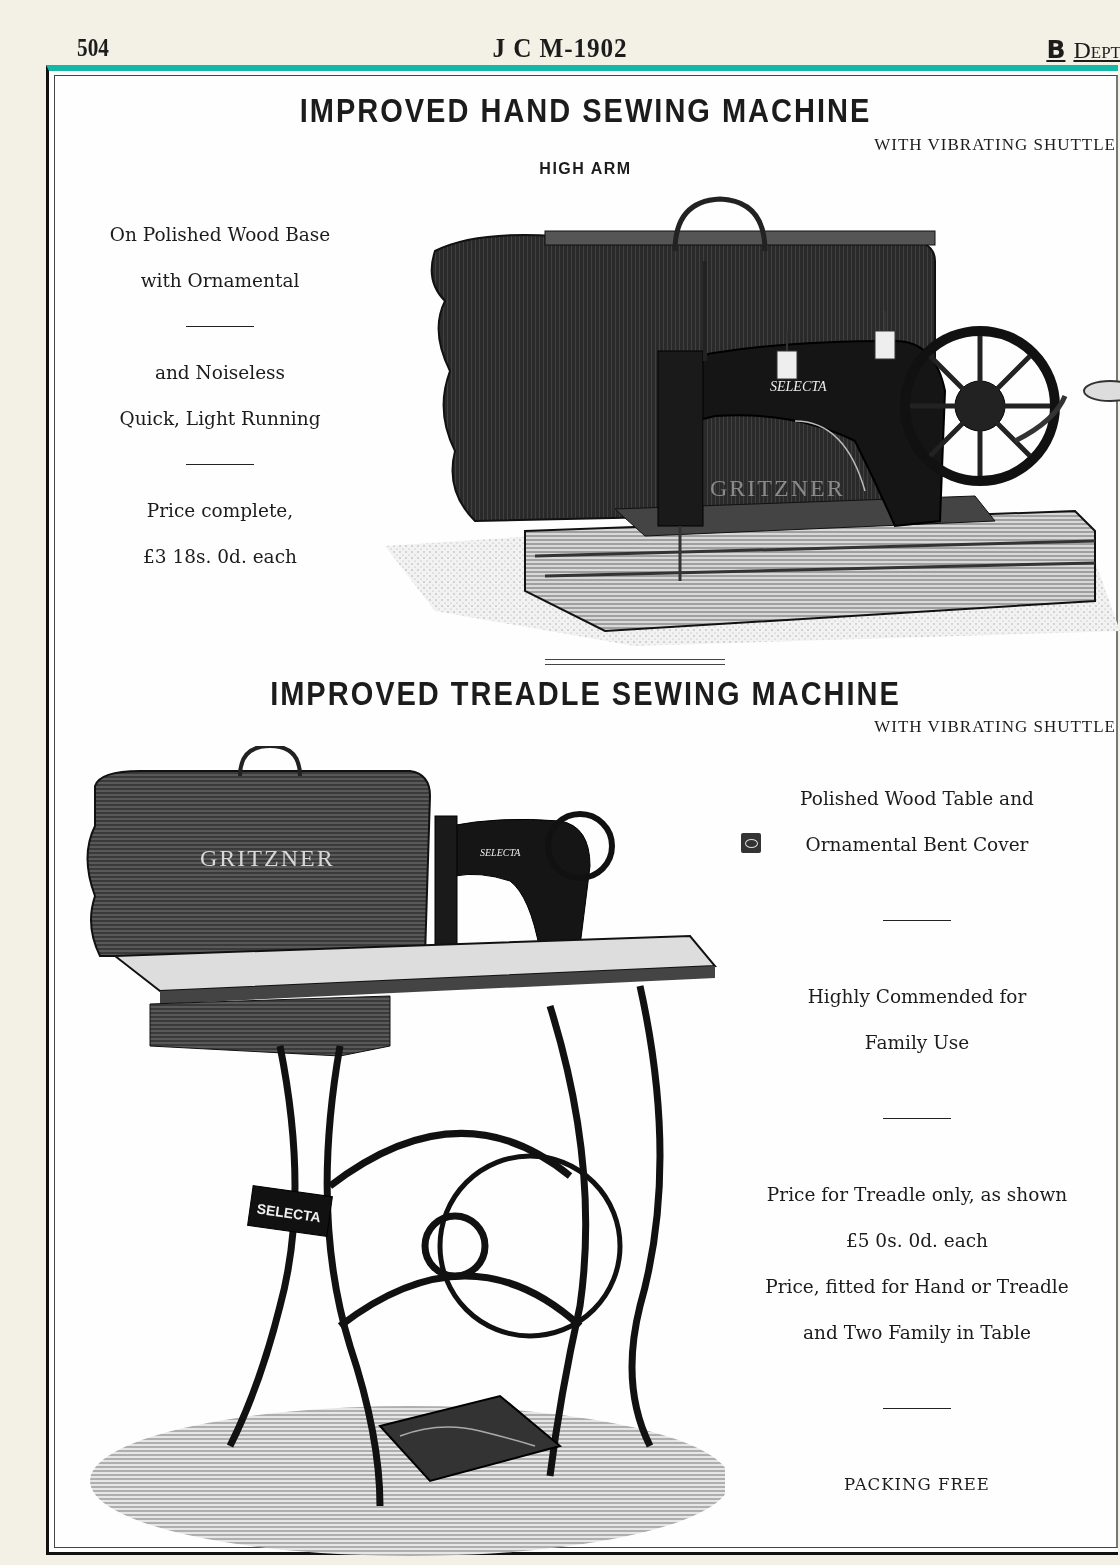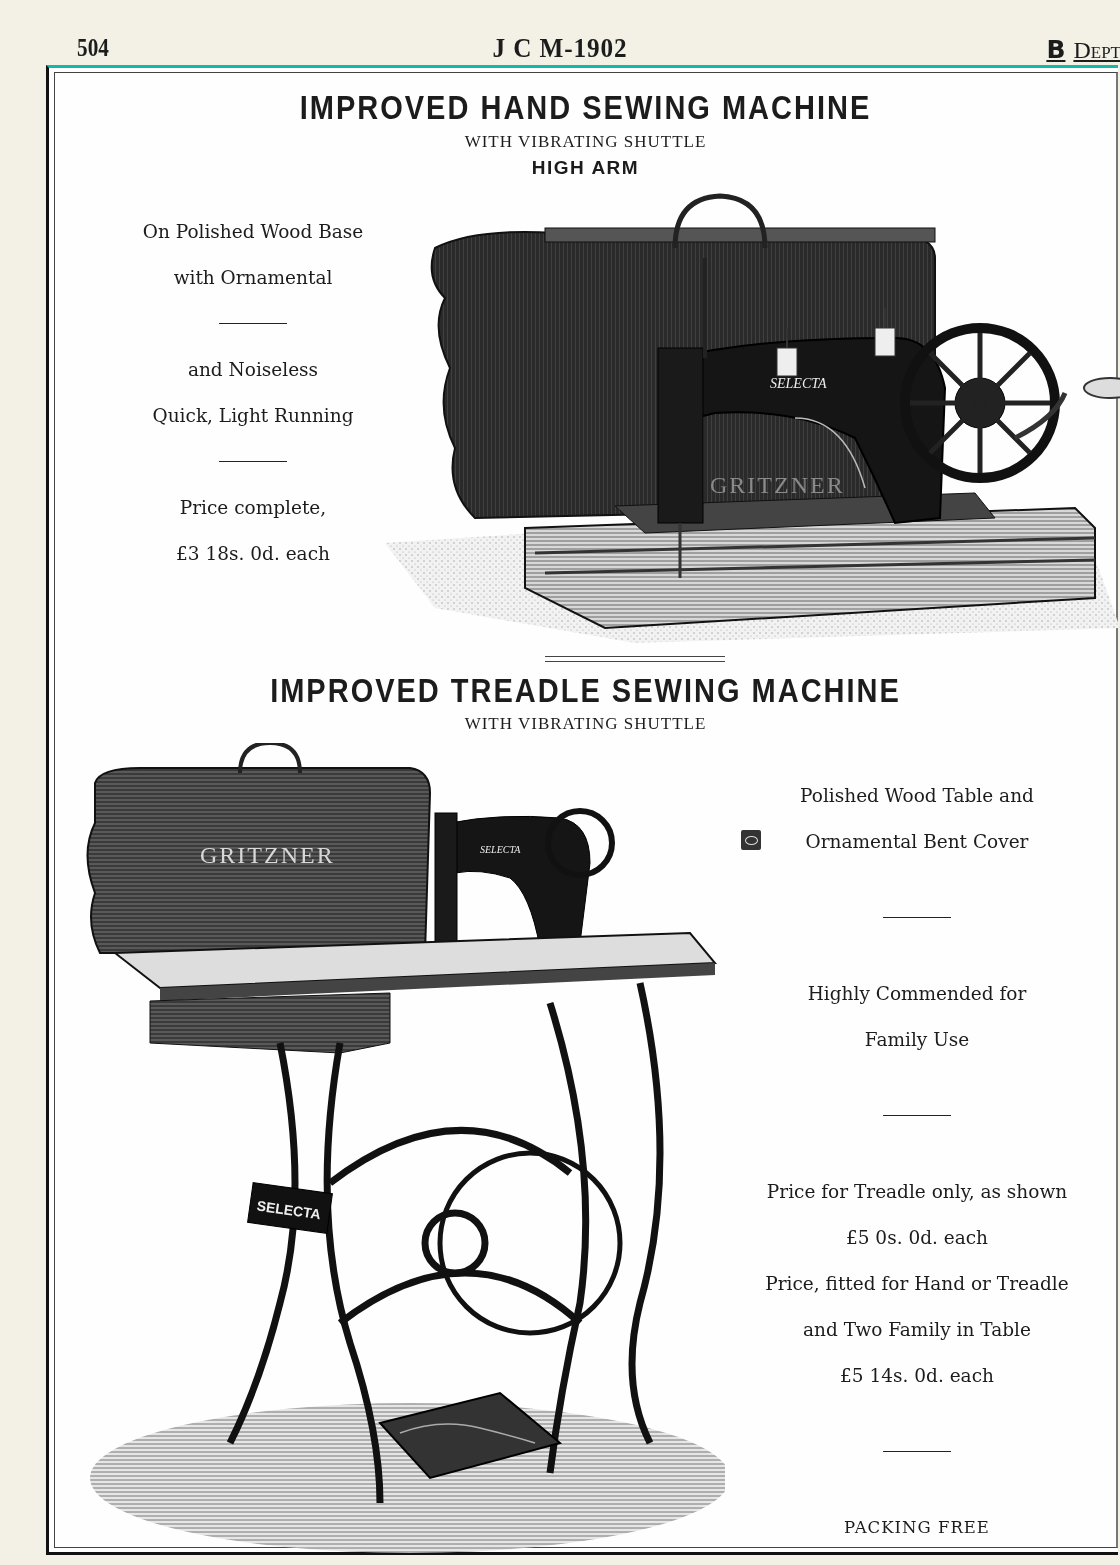--- a/index.html
+++ b/index.html
@@ -8,34 +8,34 @@
       background: #f3f1e6;
       font-family: "DejaVu Serif", "Liberation Serif", serif;
       color: #1c1c1c;
     }
     .running-head { position: absolute; top: 30px; left: 0; width: 1120px; height: 36px; padding-left: 33px; }
     .page-num { position: absolute; left: 77px; top: 4px; font-size: 25px; font-family: "Liberation Serif", serif; font-weight: bold; transform: scaleX(0.85); transform-origin: left; }
     .journal { position: absolute; left: 0; width: 1120px; top: 2px; text-align: center; font-size: 28px; font-family: "Liberation Serif", serif; font-weight: bold; letter-spacing: 1px; transform: scaleX(0.9); }
     .dept { position: absolute; right: 26px; top: 5px; font-size: 24px; font-family: "Liberation Serif", serif; text-decoration: underline; }
     .dept .b { font-family: "DejaVu Sans", sans-serif; font-weight: bold; font-size: 25px; margin-right: 8px; }
     .dept .sc { font-variant: small-caps; }
-    .frame { position: absolute; left: 46px; top: 65px; width: 1072px; height: 1490px; border-top: 3px solid #14b8a6; border-bottom: 3px solid #111; border-left: 3px solid #111; box-sizing: border-box; background: #fefefe; }
+    .frame { position: absolute; left: 46px; top: 65px; width: 1072px; height: 1490px; border-top: 6px solid #14b8a6; border-bottom: 3px solid #111; border-left: 3px solid #111; box-sizing: border-box; background: #fefefe; }
     .frame-inner { position: absolute; left: 5px; top: 4px; right: 0; bottom: 4px; border: 1px solid #444; border-right: 2px solid #777; }
     .title { position: absolute; left: 0; width: 100%; text-align: center; font-family: "Liberation Sans", sans-serif; font-weight: bold; letter-spacing: 2px; transform: scaleY(1.15); }
     .t1 { top: 19px; font-size: 29px; }
-    .sub { position: absolute; left: 0; width: 100%; text-align: center; font-family: "Liberation Serif", serif; font-size: 17px; letter-spacing: 1px; }
+    .sub { position: absolute; left: 0; width: 100%; text-align: right; font-family: "Liberation Serif", serif; font-size: 17px; letter-spacing: 1px; }
     .s1 { top: 59px; }
-    .hi { position: absolute; left: 0; width: 100%; top: 84px; text-align: center; font-family: "Liberation Sans", sans-serif; font-weight: bold; font-size: 19px; letter-spacing: 1.5px; }
+    .hi { position: absolute; left: 0; width: 100%; top: 84px; text-align: center; font-family: "Liberation Sans", sans-serif; font-weight: bold; font-size: 16px; letter-spacing: 1.5px; }
     .t2 { top: 602px; font-size: 29px; }
     .s2 { top: 641px; }
     .col { position: absolute; text-align: center; font-family: "DejaVu Serif", serif; font-size: 18.5px; }
     .col .ln { display: block; height: 46px; line-height: 46px; white-space: nowrap; }
     .col .rule { display: block; height: 46px; position: relative; }
     .col .rule::after { content: ""; position: absolute; left: 50%; top: 22px; width: 68px; margin-left: -34px; border-top: 1.5px solid #222; }
-    .leftcol { left: 38px; top: 136px; width: 320px; }
+    .leftcol { left: 5px; top: 136px; width: 320px; }
     .rightcol { left: 677px; top: 700px; width: 370px; font-size: 18.5px; }
     .rightcol .gap { display: block; height: 30px; }
     .packing { font-size: 16.5px; letter-spacing: 1px; }
     .mid-rule { position: absolute; left: 490px; top: 583px; width: 180px; height: 4px; border-top: 1.5px solid #444; border-bottom: 1.5px solid #444; }
     .illus { position: absolute; }
     .ornament { position: absolute; left: 686px; top: 757px; width: 20px; height: 20px; background: #333; border-radius: 2px; }
     .ornament::after { content: ""; position: absolute; left: 4px; top: 6px; width: 11px; height: 7px; border: 1.5px solid #ddd; border-radius: 50%; }
   </style>
 </head>
 <body>
@@ -184,21 +184,20 @@
       <span class="gap"></span>
       <span class="ln">Highly Commended for</span>
       <span class="ln">Family Use</span>
       <span class="gap"></span>
       <span class="rule"></span>
       <span class="gap"></span>
       <span class="ln">Price for Treadle only, as shown</span>
       <span class="ln">£5  0s.  0d.  each</span>
       <span class="ln">Price, fitted for Hand or Treadle</span>
       <span class="ln">and Two Family in Table</span>
-      <span class="ln">£5  14s.  0d.  each</span>
       <span class="gap"></span>
       <span class="rule"></span>
       <span class="gap"></span>
       <span class="ln packing">PACKING  FREE</span>
     </div>
 
   </div>
 </div>
 
 </body></html>

